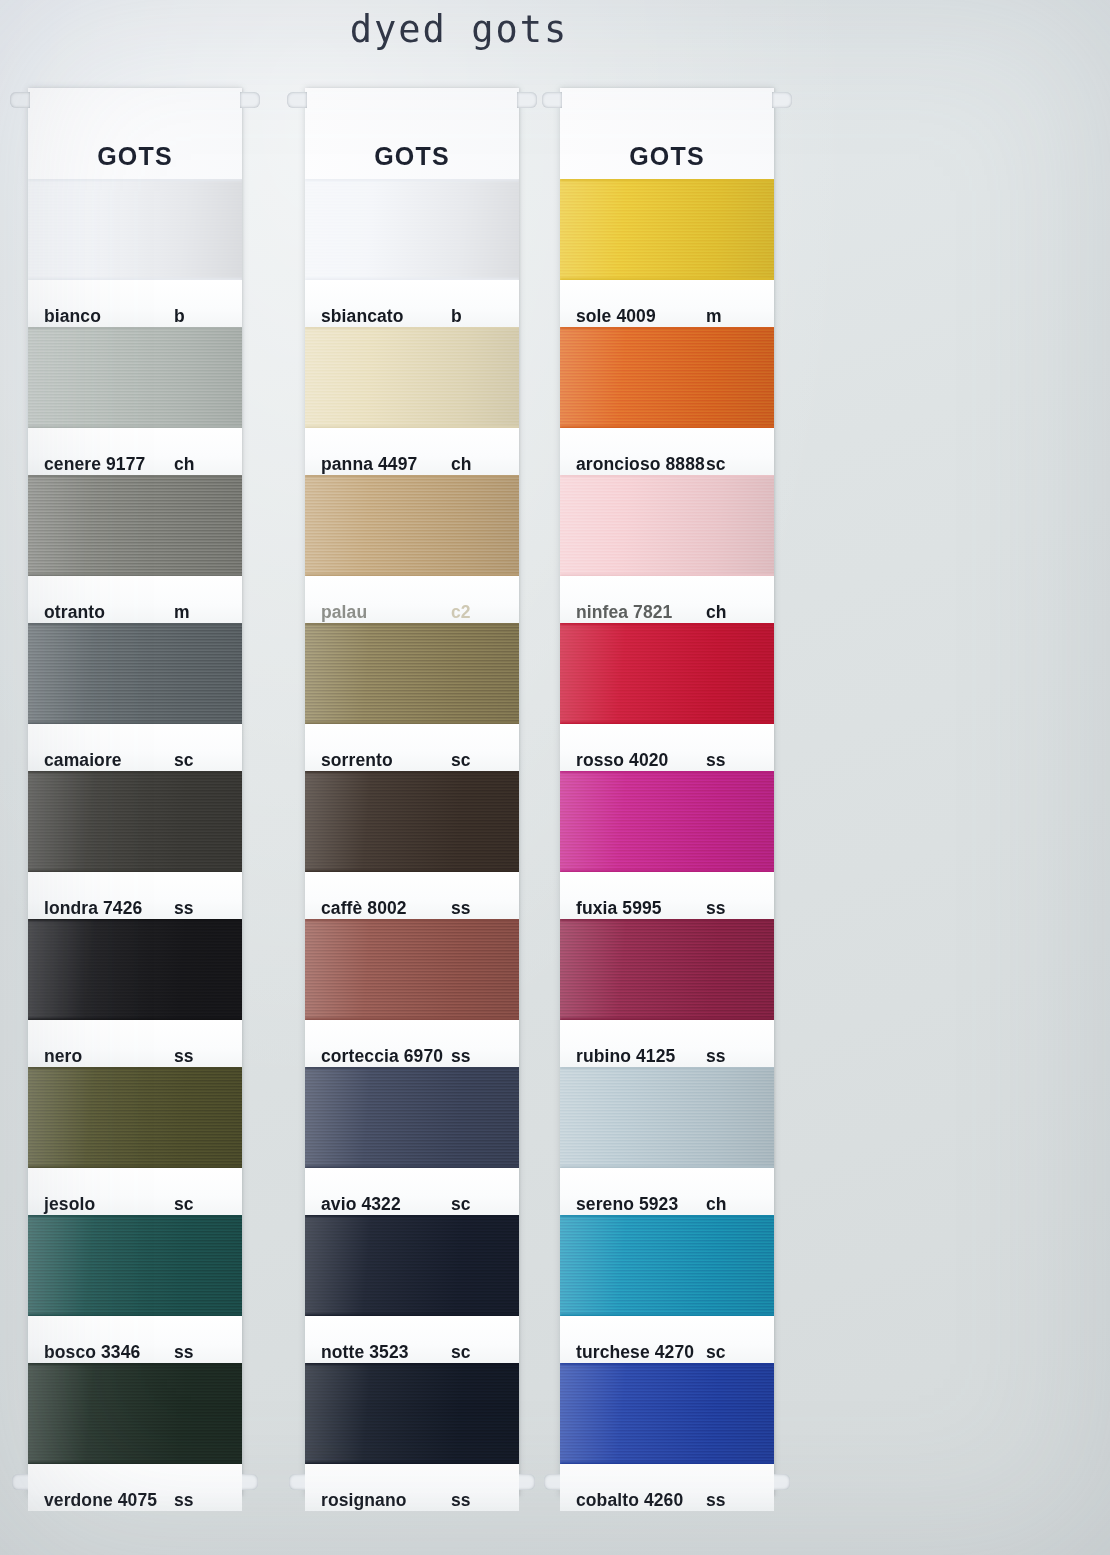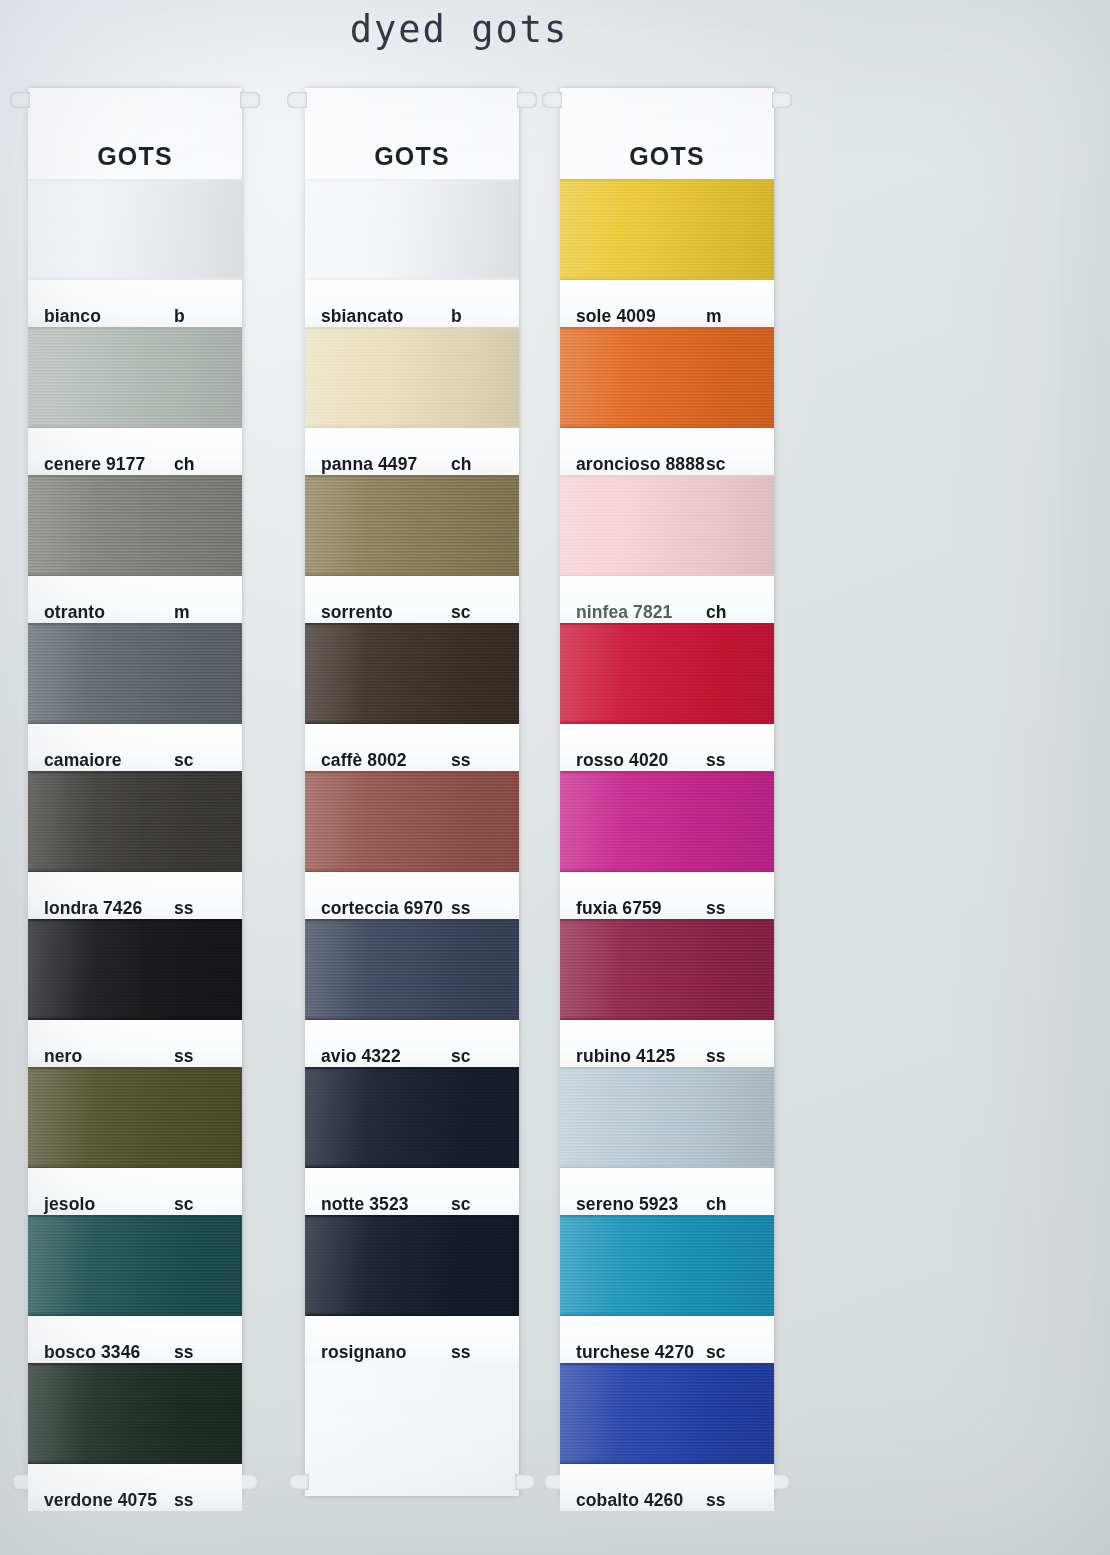--- a/index.html
+++ b/index.html
@@ -268,20 +268,32 @@
           <div class="sheen"></div>
           <div class="fuzz-t" style="background: rgb(221, 211, 177);"></div>
           <div class="fuzz-b" style="background: rgb(221, 211, 177);"></div>
         </div>
         <div class="label">
           <span class="name">panna 4497</span>
           <span class="code">ch</span>
         </div>
       </div>
       <div class="row">
+        <div class="swatch" style="background: rgb(196, 167, 124);">
+          <div class="threads"></div>
+          <div class="sheen"></div>
+          <div class="fuzz-t" style="background: rgb(184, 156, 114);"></div>
+          <div class="fuzz-b" style="background: rgb(184, 156, 114);"></div>
+        </div>
+        <div class="label faded">
+          <span class="name">palau</span>
+          <span class="code">c2</span>
+        </div>
+      </div>
+      <div class="row">
         <div class="swatch" style="background: rgb(134, 122, 84);">
           <div class="threads"></div>
           <div class="sheen"></div>
           <div class="fuzz-t" style="background: rgb(123, 111, 76);"></div>
           <div class="fuzz-b" style="background: rgb(123, 111, 76);"></div>
         </div>
         <div class="label">
           <span class="name">sorrento</span>
           <span class="code">sc</span>
         </div>
@@ -405,21 +417,21 @@
         </div>
       </div>
       <div class="row">
         <div class="swatch" style="background: rgb(197, 37, 137);">
           <div class="threads"></div>
           <div class="sheen"></div>
           <div class="fuzz-t" style="background: rgb(180, 30, 124);"></div>
           <div class="fuzz-b" style="background: rgb(180, 30, 124);"></div>
         </div>
         <div class="label">
-          <span class="name">fuxia 6759</span>
+          <span class="name">fuxia 5995</span>
           <span class="code">ss</span>
         </div>
       </div>
       <div class="row">
         <div class="swatch" style="background: rgb(138, 35, 70);">
           <div class="threads"></div>
           <div class="sheen"></div>
           <div class="fuzz-t" style="background: rgb(124, 29, 62);"></div>
           <div class="fuzz-b" style="background: rgb(124, 29, 62);"></div>
         </div>

